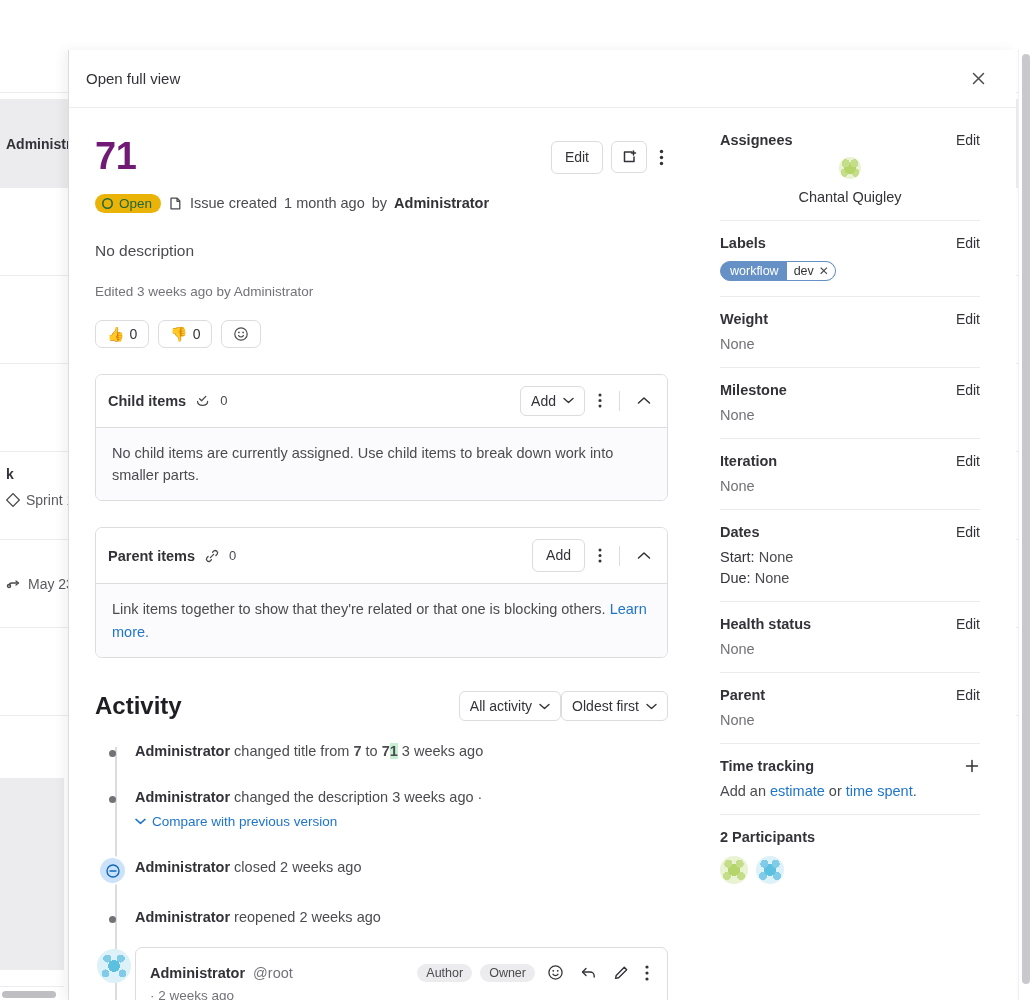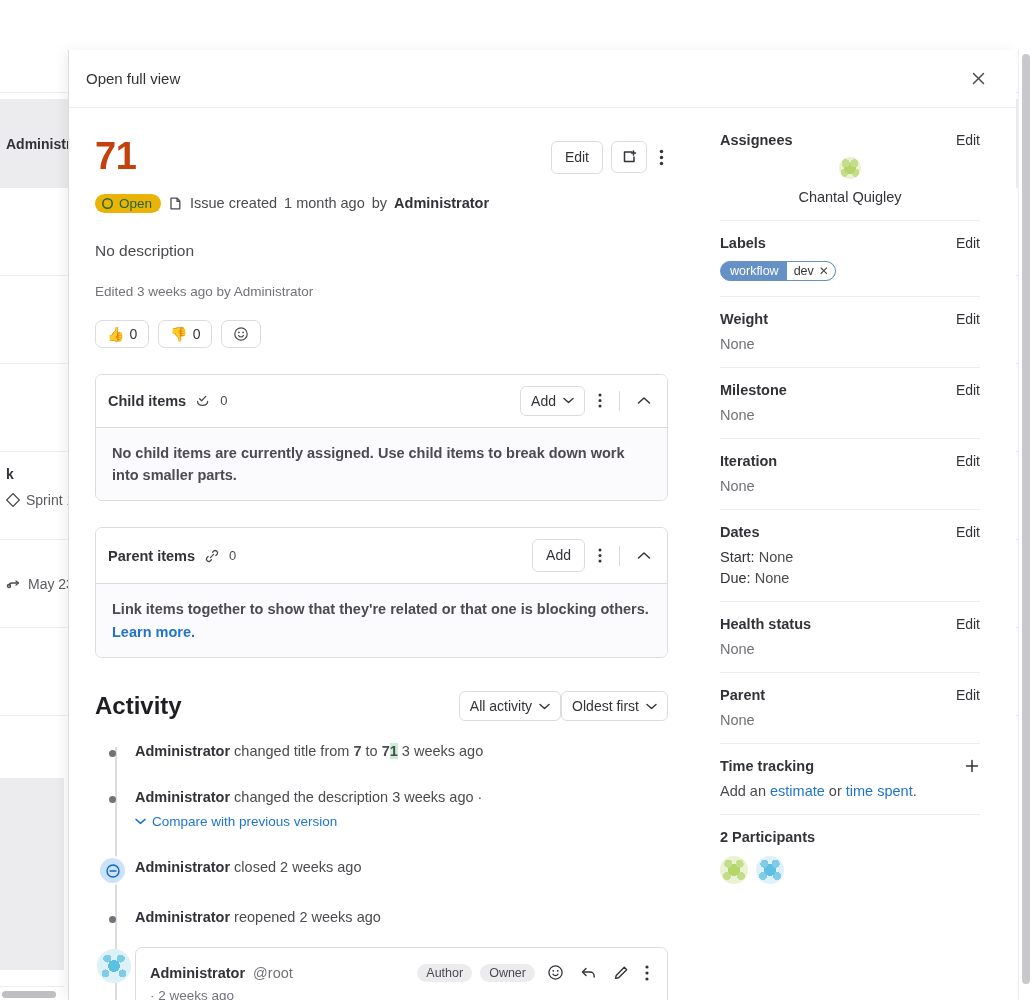--- a/index.html
+++ b/index.html
@@ -74,21 +74,21 @@
   }
 
   .drawer-body { flex: 1; display: flex; overflow: hidden; position: relative; }
   .col-main { width: 625px; flex: 0 0 625px; padding: 27px 26px 0 26px; overflow: hidden; }
   .col-side { flex: 1; padding: 24px 36px 0 26px; overflow: hidden; }
 
   
   .title-row { display: flex; align-items: flex-start; }
   h1.issue-title {
     font-size: 38px; line-height: 1.12; font-weight: bold;
-    letter-spacing: -.3px; color: #c2410c;
+    letter-spacing: -.3px; color: #701a75;
   }
   .title-actions { display: flex; align-items: center; gap: 8px; margin-left: auto; padding-top: 6px; }
   .btn {
     border: 1px solid #dcdcde; background: #fff; border-radius: 6px;
     font-size: 14px; color: #333238; cursor: pointer;
     padding: 7px 13px; line-height: 1.2;
   }
   .btn.sq { padding: 7px 9px; display: flex; align-items: center; }
 
   .meta-row {
@@ -117,21 +117,21 @@
   .card-head {
     display: flex; align-items: center; gap: 9px;
     padding: 11px 12px; background: #fff;
   }
   .card-title { font-size: 14.5px; font-weight: bold; color: #333238; }
   .card-count { font-size: 13px; color: #4b4b50; }
   .card-head .spacer { flex: 1; }
   .divider-v { width: 1px; height: 20px; background: #dcdcde; margin: 0 4px; }
   .card-body {
     border-top: 1px solid #dcdcde; background: #fbfafd;
-    padding: 14px 16px; font-size: 14.5px; color: #4b4b50; line-height: 1.55; font-weight: bold;
+    padding: 14px 16px; font-size: 14.5px; color: #4b4b50; line-height: 1.55;
   }
   a.lnk { color: #1f75cb; text-decoration: none; cursor: pointer; }
 
   
   .act-head { display: flex; align-items: center; margin-top: 33px; }
   .act-title { font-size: 24px; font-weight: bold; color: #1f1e24; }
   .act-head .spacer { flex: 1; }
   .sel {
     border: 1px solid #dcdcde; background: #fff; border-radius: 6px;
     font-size: 14px; color: #333238; padding: 6px 10px; cursor: pointer;

